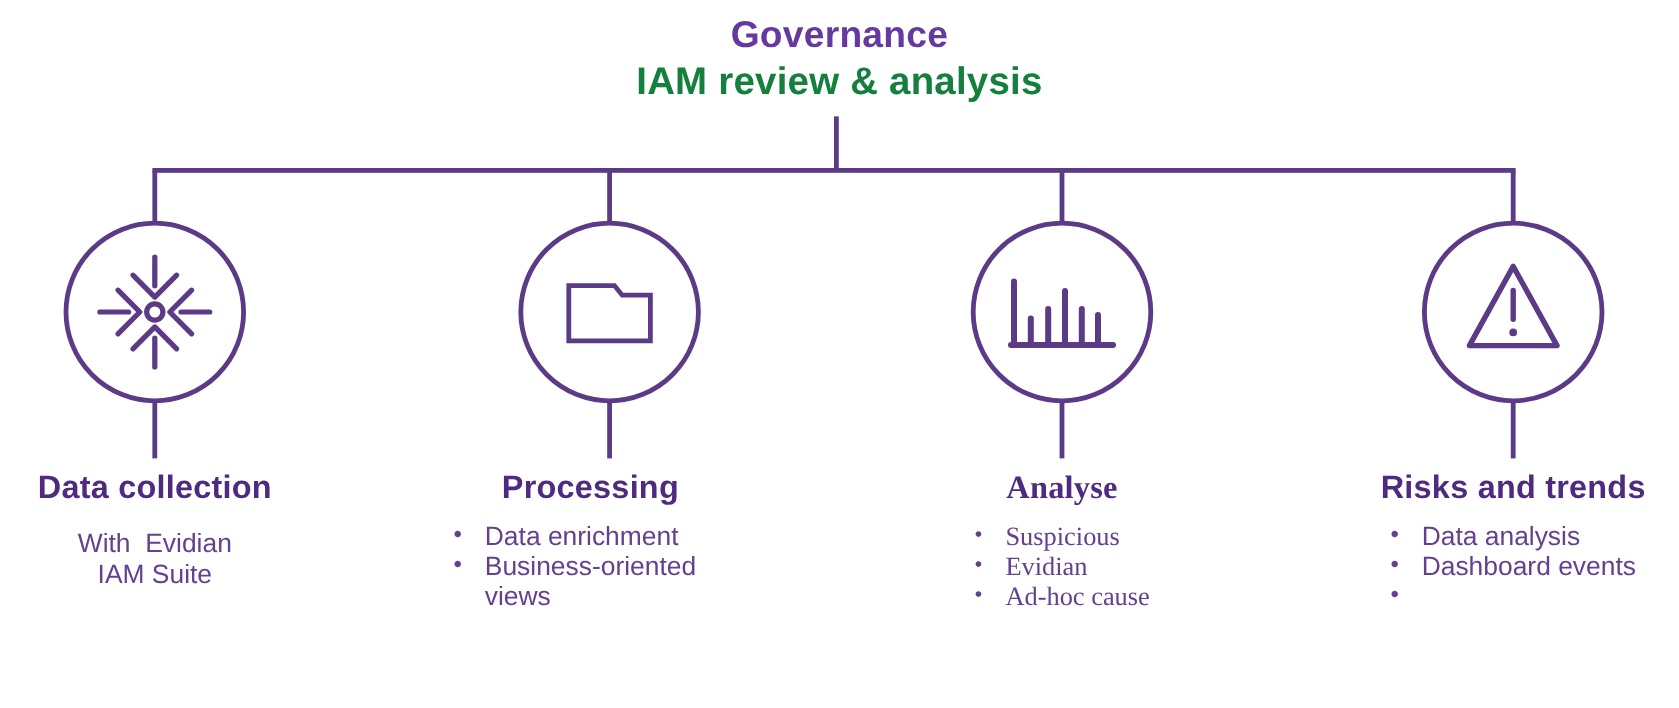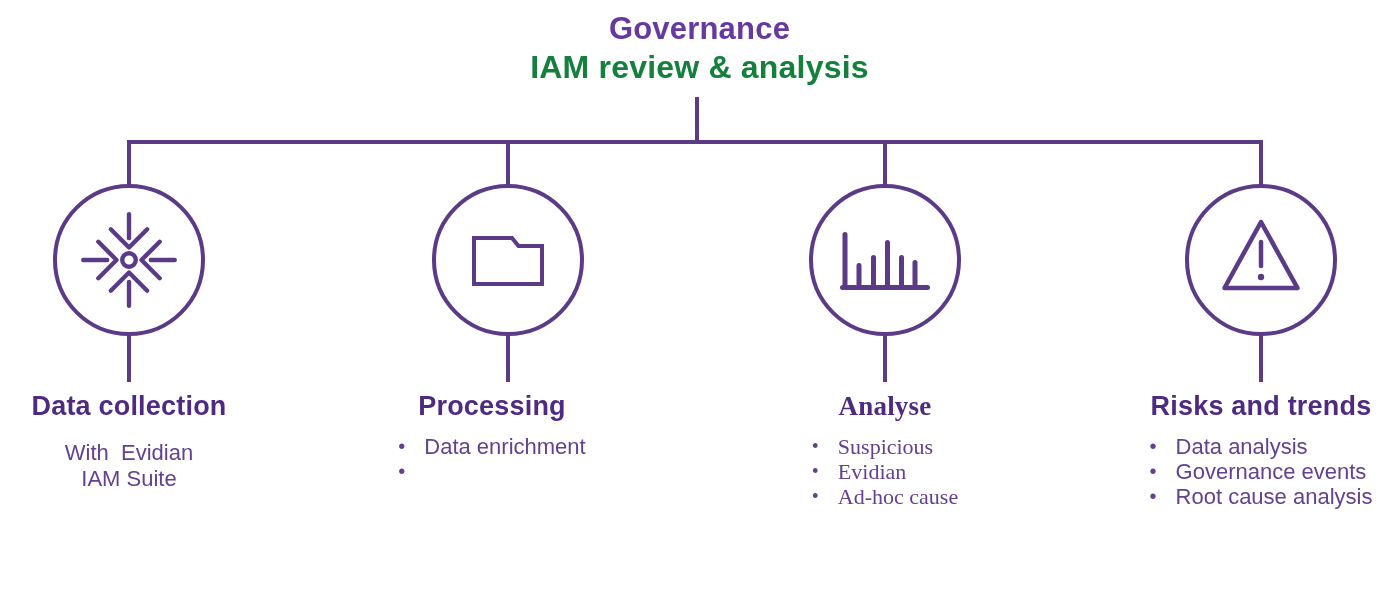--- a/index.html
+++ b/index.html
@@ -114,20 +114,21 @@
 
   <div class="col col-2" style="left:322px;">
     <div class="col-heading">Processing</div>
     <ul class="col-list">
       <li>
         <span class="bullet">•</span>
         <span>Data enrichment</span>
       </li>
       <li>
         <span class="bullet">•</span>
+        <span>Business-oriented views</span>
       </li>
     </ul>
   </div>
 
   <div class="col col-3" style="left:715px;font-family:Liberation Serif, serif;">
     <div class="col-heading">Analyse</div>
     <ul class="col-list">
       <li>
         <span class="bullet">•</span>
         <span>Suspicious</span>
@@ -145,22 +146,21 @@
 
   <div class="col col-4" style="left:1091px;">
     <div class="col-heading">Risks and trends</div>
     <ul class="col-list">
       <li>
         <span class="bullet">•</span>
         <span>Data analysis</span>
       </li>
       <li>
         <span class="bullet">•</span>
-        <span>Governance events</span>
+        <span>Dashboard events</span>
       </li>
       <li>
         <span class="bullet">•</span>
-        <span>Root cause analysis</span>
       </li>
     </ul>
   </div>
 
 </div>
 
 </body></html>

